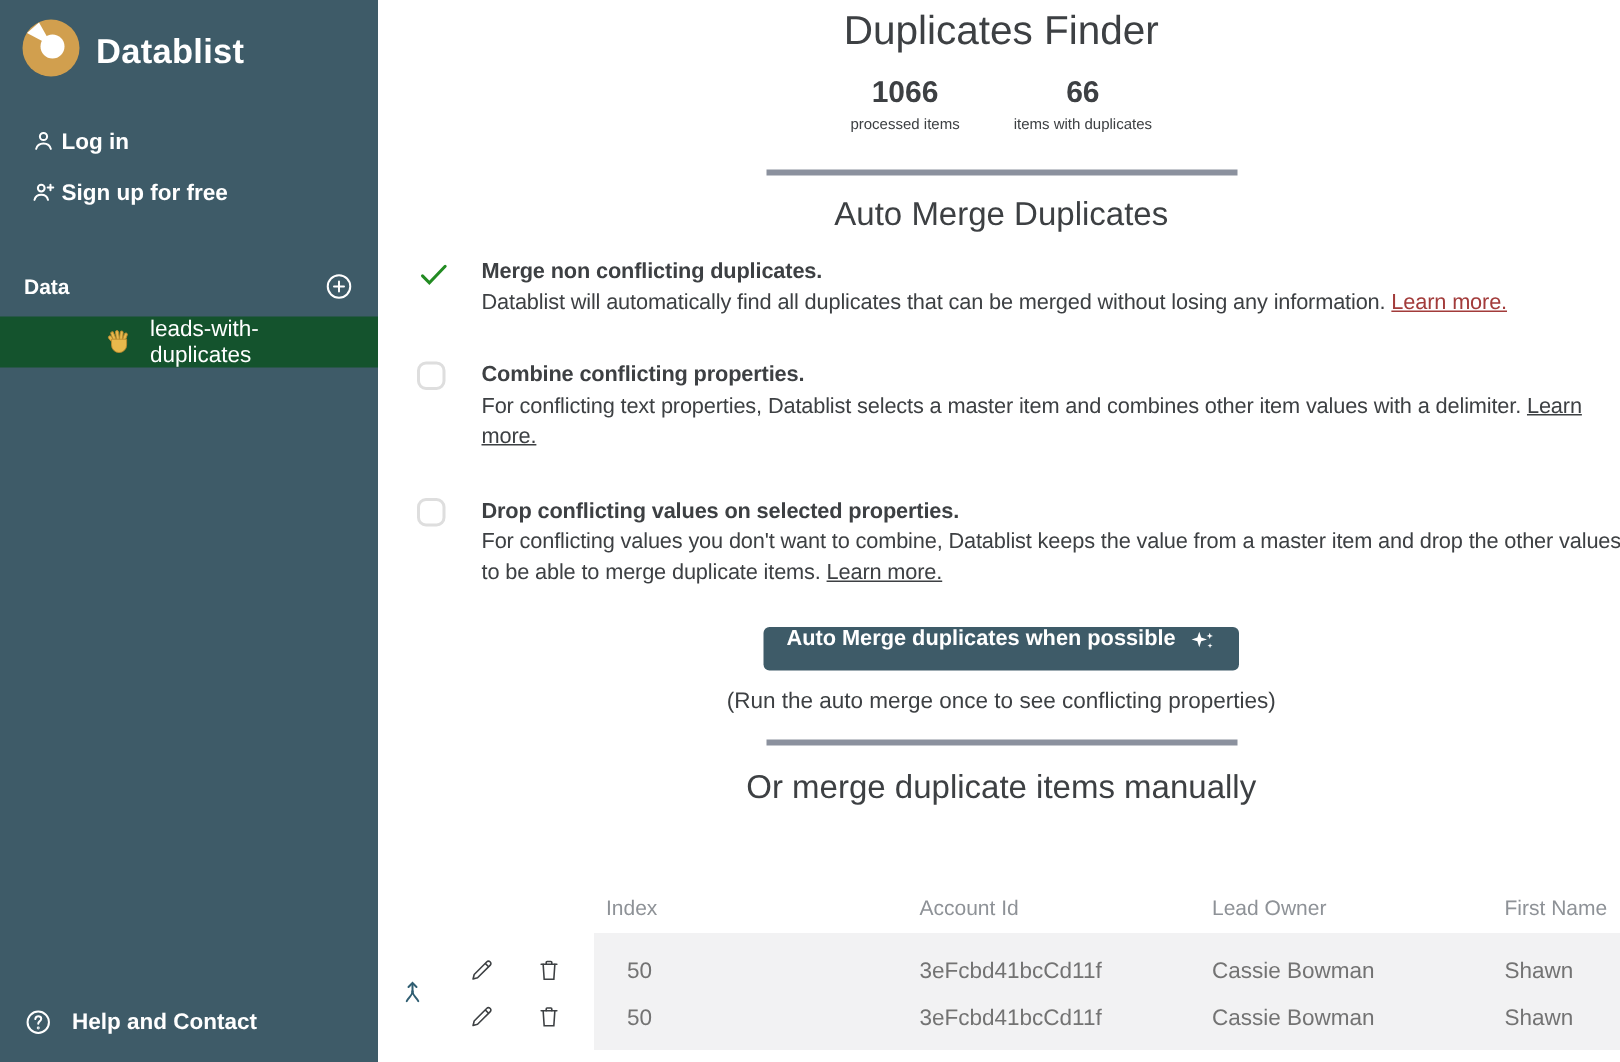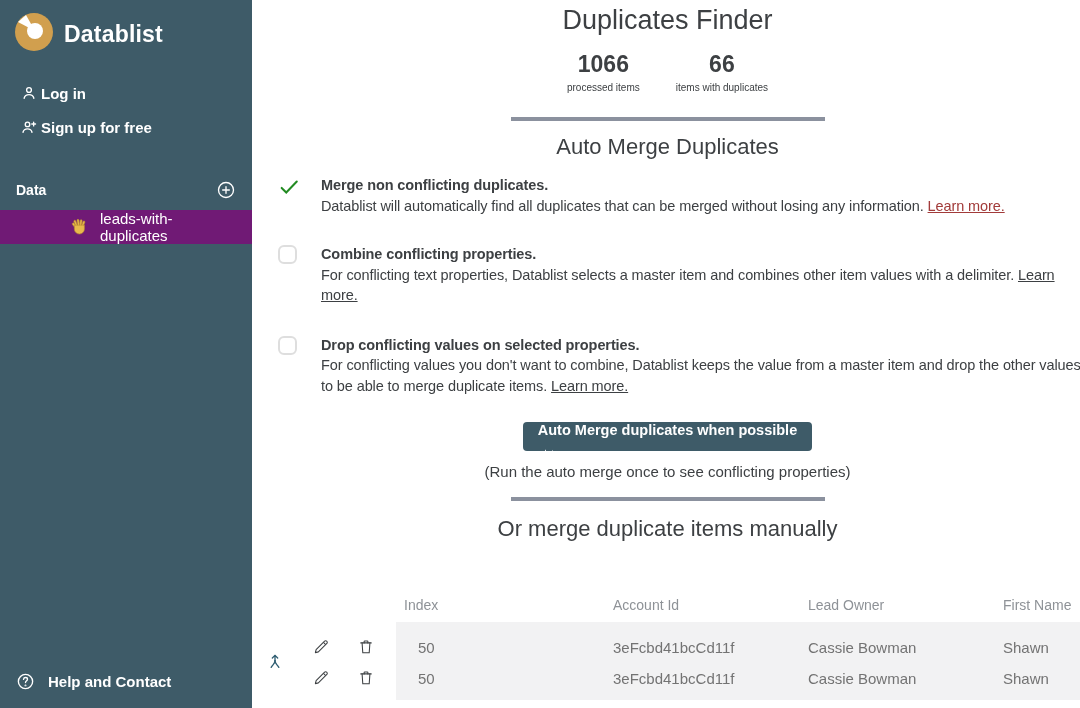--- a/index.html
+++ b/index.html
@@ -29,34 +29,34 @@
   .data-header {
     display: flex; justify-content: space-between; align-items: center;
     margin-top: 26px; padding: 10px 16px; font-size: 14px; font-weight: bold;
   }
   .data-header .ic { width: 20px; height: 20px; display: block; cursor: pointer; }
   .collection {
     display: flex; align-items: center; gap: 12px;
     padding: 8px 16px 8px 70px; font-size: 15px; height: 34px;
     cursor: pointer;
   }
-  .collection.selected { background: #701a75; }
+  .collection.selected { background: #14532d; }
   .collection .ic { width: 18px; height: 18px; display: block; }
   .sidebar-spacer { flex: 1; }
   .help-item {
     display: flex; align-items: center; gap: 13px;
     padding: 10px 16px 17px 16px; font-size: 15px; font-weight: 600; cursor: pointer;
   }
   .help-item .ic { width: 19px; height: 19px; display: block; }
 
   
   .main { position: relative; flex: 1; height: 708px; background: #fff; }
   .page-title { text-align: center; margin-top: 5px; font-size: 27px; font-weight: 400; color: #3d4043; }
   .stats { display: flex; justify-content: center; gap: 36px; margin-top: 15px; text-align: center; }
-  .stat-value { font-size: 23px; font-weight: bold; }
+  .stat-value { font-size: 20px; font-weight: bold; }
   .stat-label { font-size: 10px; margin-top: 4px; }
   .divider { width: 314px; height: 4px; background: #8B919E; margin: 24px auto 0 auto; }
   .section-heading { text-align: center; margin-top: 13px; font-size: 22px; font-weight: 400; color: #3d4043; }
 
   .options { margin: 2px 0 0 26px; }
   .option { display: flex; gap: 23px; }
   .option.o1 { margin-top: 15px; }
   .option.o2 { margin-top: 28px; }
   .option.o3 { margin-top: 29px; }
   .option-icon { width: 20px; flex-shrink: 0; padding-top: 1px; }
@@ -70,21 +70,20 @@
   .learn-link { cursor: pointer; }
   .learn-link.red { color: #A23B3A; text-decoration: underline; }
   .learn-link.dark { color: #3d4043; text-decoration: underline; }
 
   .merge-btn {
     display: flex; align-items: flex-start; gap: 8px;
     margin: 26px auto 0 auto; height: 29px; padding: 0 15px;
     background: #3E5B68; color: #fff; border: none; border-radius: 4px;
     font-family: "Liberation Sans", sans-serif; font-size: 14.5px; font-weight: bold;
     cursor: pointer;
-    flex-direction: column;
   }
   .merge-btn .ic { width: 19px; height: 19px; display: block; }
   .btn-note { text-align: center; margin-top: 12px; font-size: 15px; color: #3d4043; }
 
   
   .th { position: absolute; top: 597px; font-size: 14px; color: #8E9297; white-space: nowrap; }
   .th.c0 { left: 152px; } .th.c1 { left: 361px; } .th.c2 { left: 556px; } .th.c3 { left: 751px; }
   .table-bg { position: absolute; top: 622px; left: 144px; right: 0; height: 78px; background: #F2F2F3; }
   .cell { position: absolute; font-size: 15px; color: #737373; white-space: nowrap; }
   .r0 { top: 639px; } .r1 { top: 670px; }

